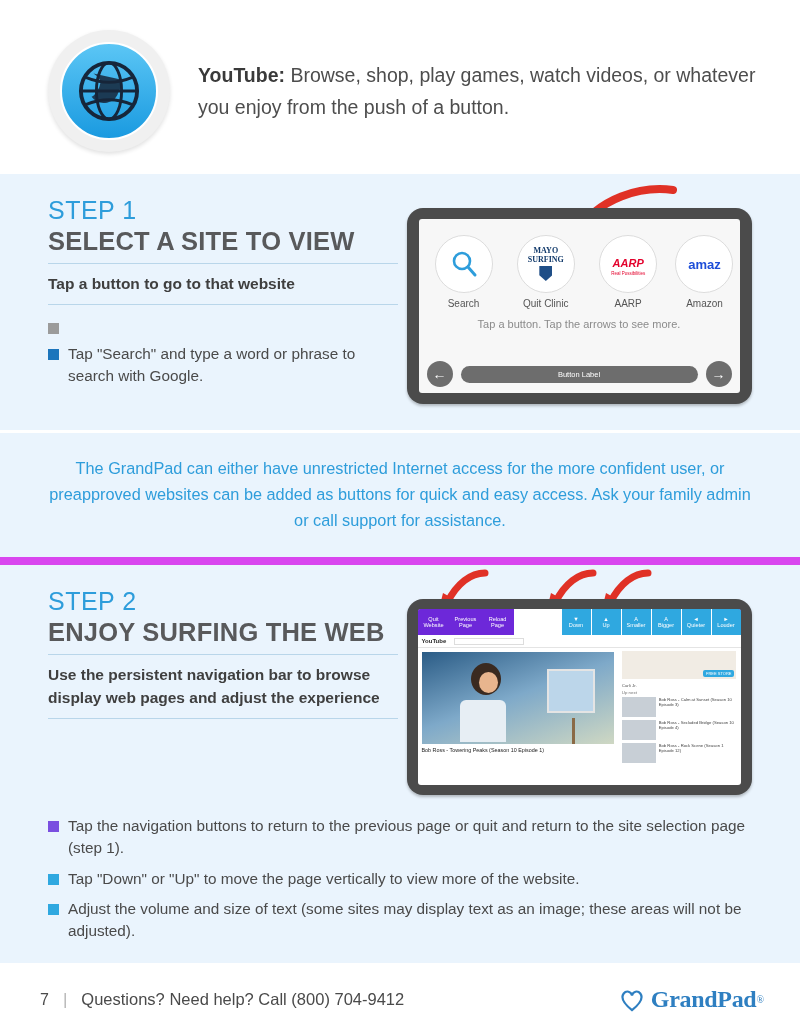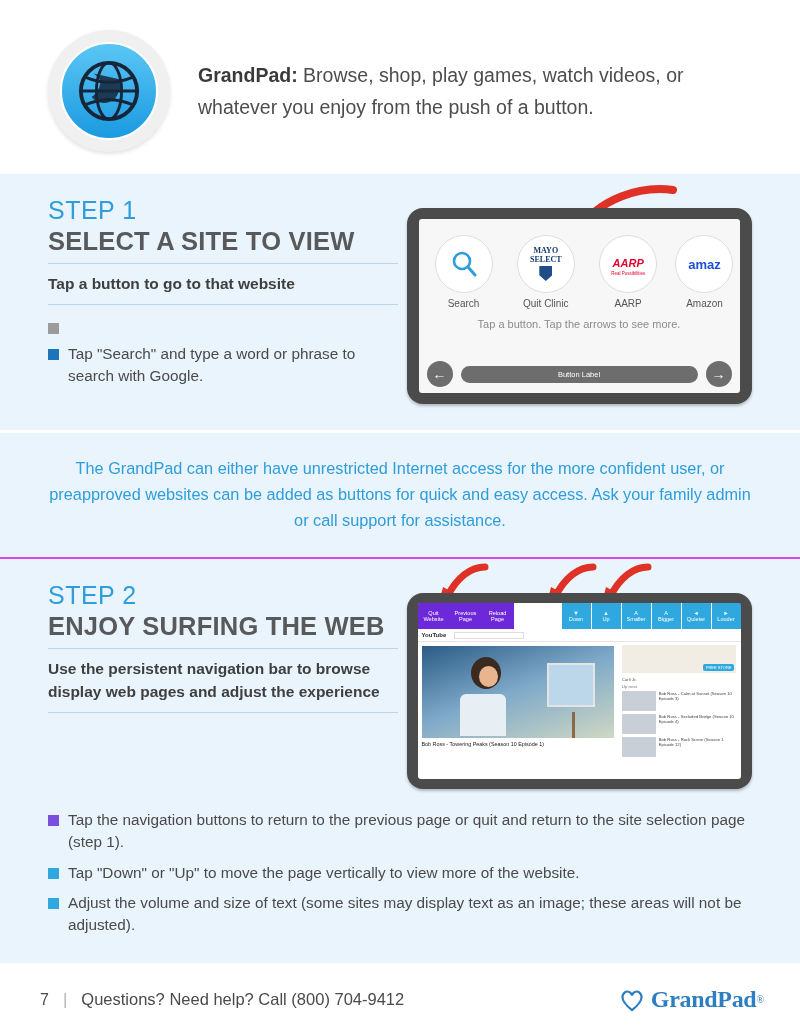--- a/index.html
+++ b/index.html
@@ -105,21 +105,21 @@
   .amaz { font-size: 13px; font-weight: bold; color: #1d4ed8; }
   .hint { text-align:center; font-size: 11px; color:#8b8b8b; margin-top: 9px;}
   .btm-bar { position:absolute; left:0; right:0; bottom: 6px; display:flex; align-items:center; justify-content:space-between; padding: 0 8px;}
   .arrow-btn { width: 26px; height: 26px; border-radius: 50%; background:#6d6d6d; color:#fff; display:flex; align-items:center; justify-content:center; font-size: 14px;}
   .btn-label { flex:1; margin: 0 8px; height: 17px; border-radius: 9px; background:#6d6d6d; color:#fff; font-size:7.5px; display:flex; align-items:center; justify-content:center;}
 
   
   .red-arrow { position: absolute; }
 
   
-  .note-band { background:#eaf4fd; border-top: 3px solid #fff; border-bottom: 2px solid #d946ef; }
+  .note-band { background:#eaf4fd; border-top: 3px solid #fff; border-bottom: 8px solid #d946ef; }
   .note {
     text-align:center; color:#2e9ddb; font-size: 16.3px; line-height: 1.6;
     padding: 22px 48px 24px;
   }
 
   
   .tablet2 {
     width: 345px; height: 196px; background:#4b4b4b; border-radius: 16px;
     padding: 10px 11px; position: relative; box-shadow: 0 2px 3px rgba(0,0,0,.25);
   }
@@ -174,21 +174,21 @@
           <circle cx="32" cy="32" r="29" fill="none" stroke="#16263a" stroke-width="4"></circle>
           <ellipse cx="32" cy="32" rx="13" ry="29" fill="none" stroke="#16263a" stroke-width="3"></ellipse>
           <line x1="3" y1="32" x2="61" y2="32" stroke="#16263a" stroke-width="3"></line>
           <path d="M8 18 Q32 28 56 18" fill="none" stroke="#16263a" stroke-width="3"></path>
           <path d="M8 46 Q32 36 56 46" fill="none" stroke="#16263a" stroke-width="3"></path>
           <path d="M16 14 q10 6 6 14 t-8 10 q6 8 16 6 t12-12 q6-6 2-12" fill="#16263a" opacity="0.85"></path>
         </svg>
       </div>
     </div>
     <div class="header-text">
-      <b>GrandPad:</b><span> Browse, shop, play games, watch videos, or whatever you enjoy from the push of a button.</span>
+      <b>YouTube:</b><span> Browse, shop, play games, watch videos, or whatever you enjoy from the push of a button.</span>
     </div>
   </div>
 
   <div class="band">
     <div class="band-inner">
       <div class="left-col">
         <div class="step-label">STEP 1</div>
         <div class="step-title">SELECT A SITE TO VIEW</div>
         <div class="step-sub">Tap a button to go to that website</div>
         <div class="bullets">
@@ -220,21 +220,21 @@
                     <line x1="19" y1="18" x2="26" y2="26" stroke="#2e9ddb" stroke-width="3" stroke-linecap="round"></line>
                   </svg>
                 </div>
                 <div class="site-label">Search</div>
               </div>
 
               <div class="site">
                 <div class="site-circle">
                   <div class="mayo">
                     <div>MAYO</div>
-                    <div>SELECT</div>
+                    <div>SURFING</div>
                     <div class="mayo-shield"></div>
                   </div>
                 </div>
                 <div class="site-label">Quit Clinic</div>
               </div>
 
               <div class="site">
                 <div class="site-circle">
                   <div style="text-align:center">
                     <span class="aarp">AARP</span>

